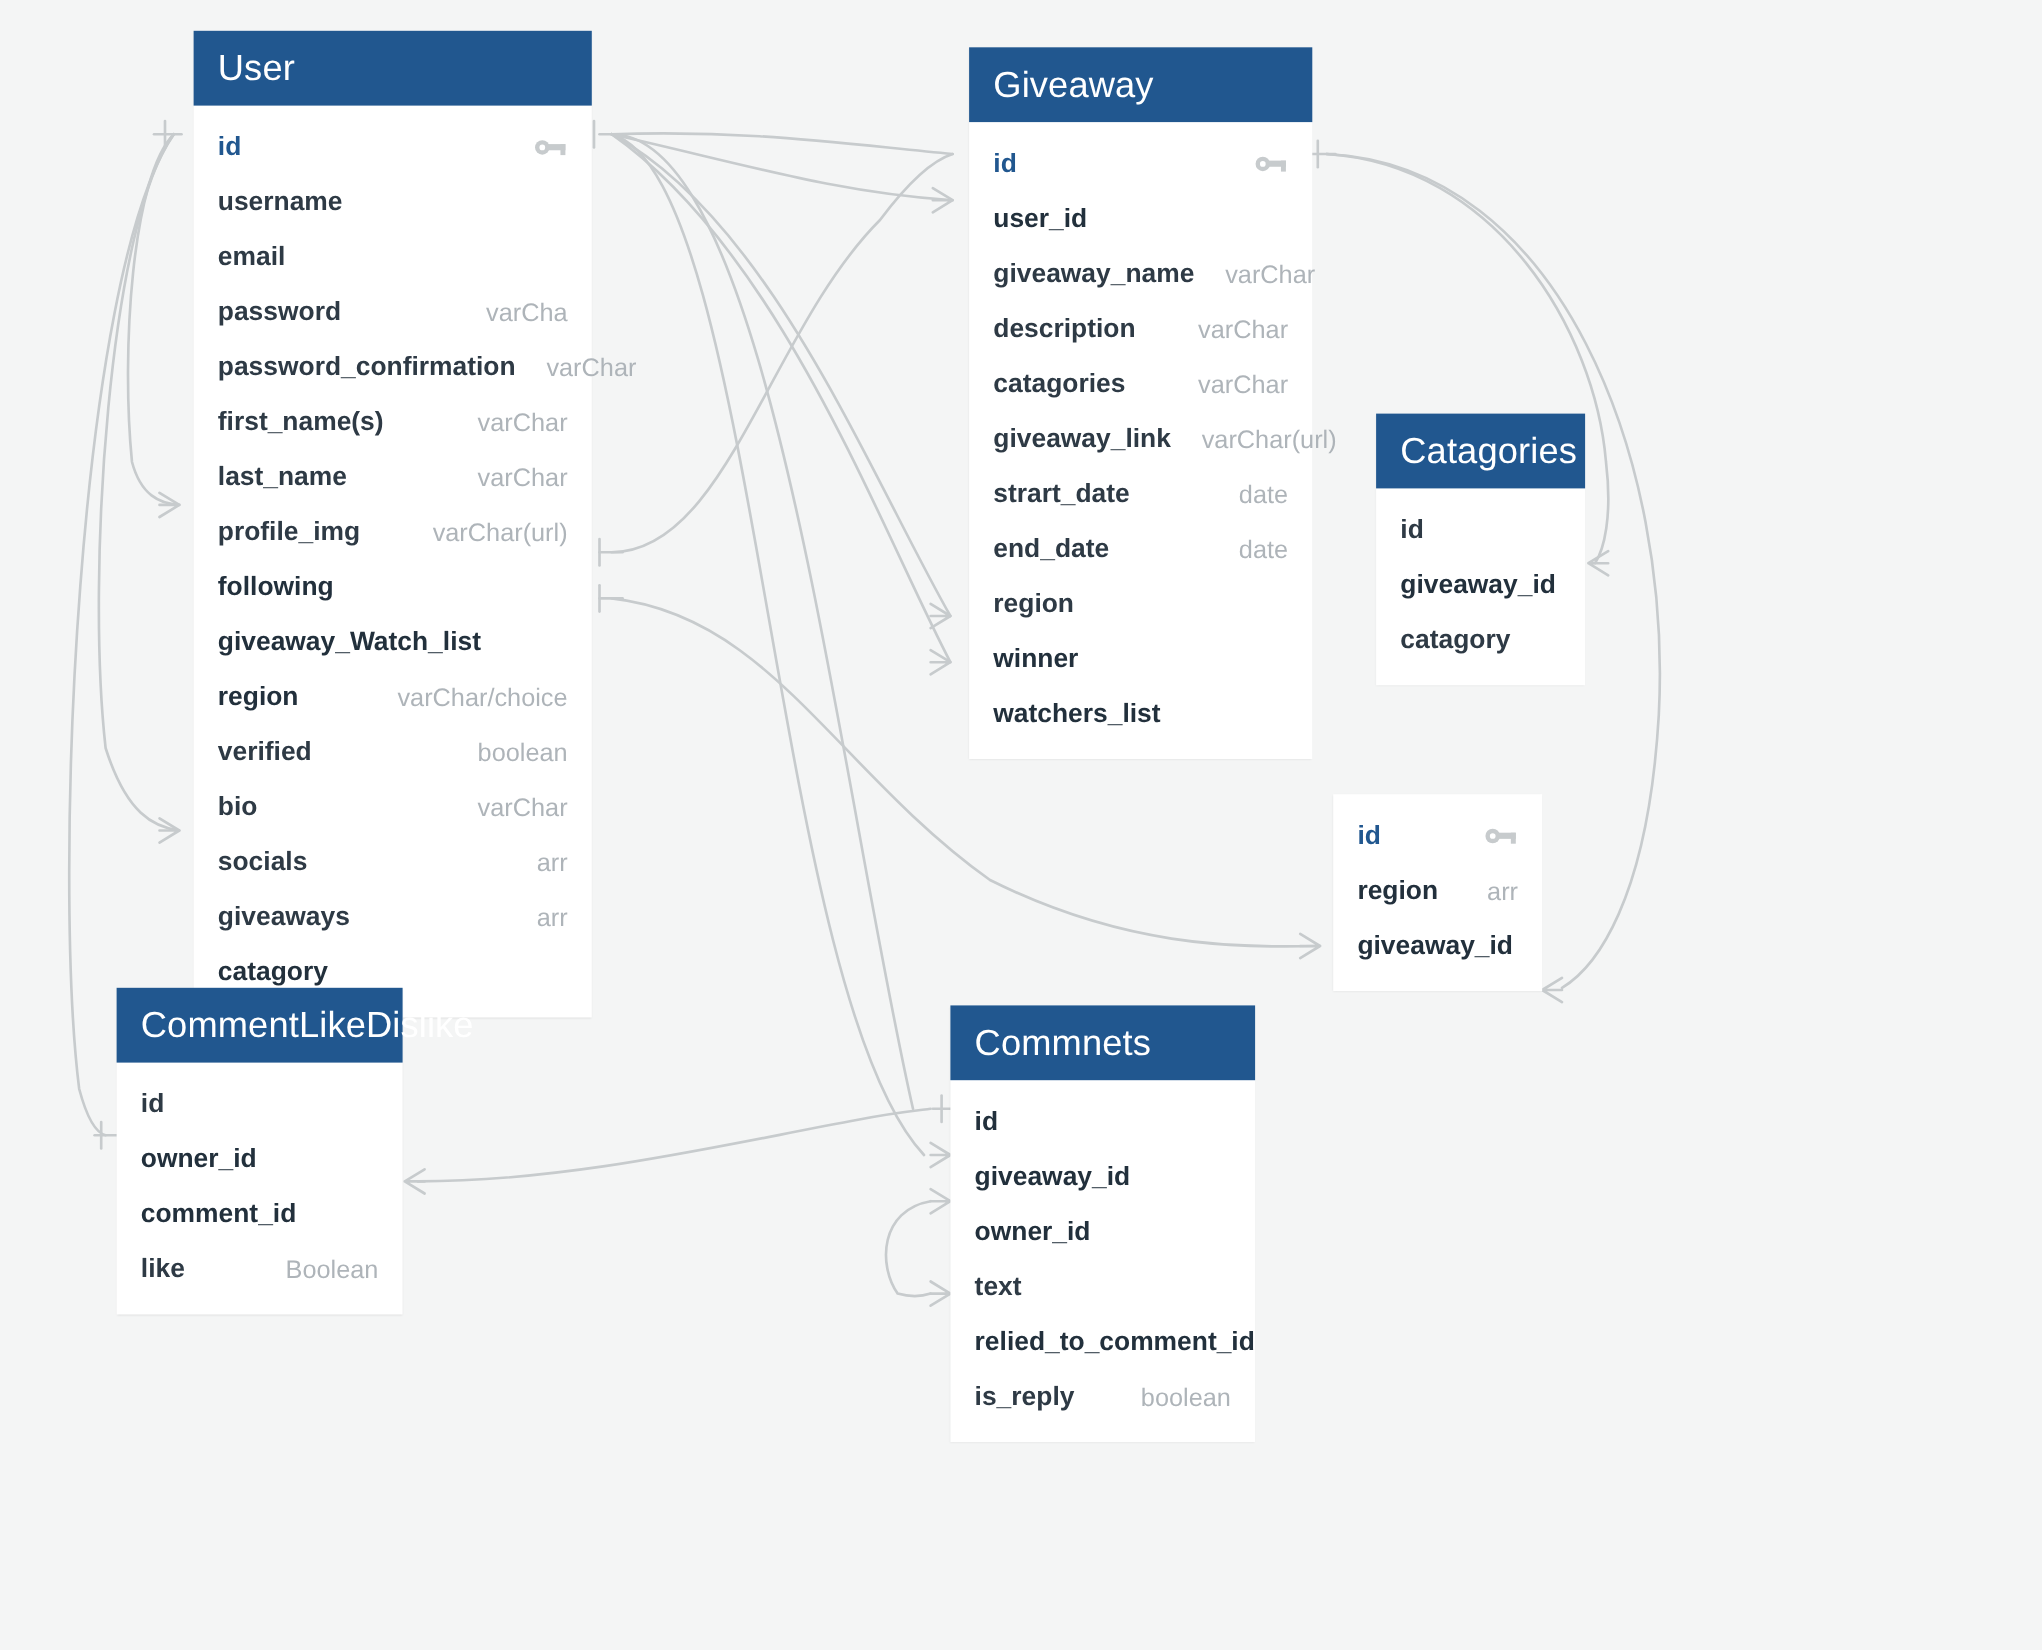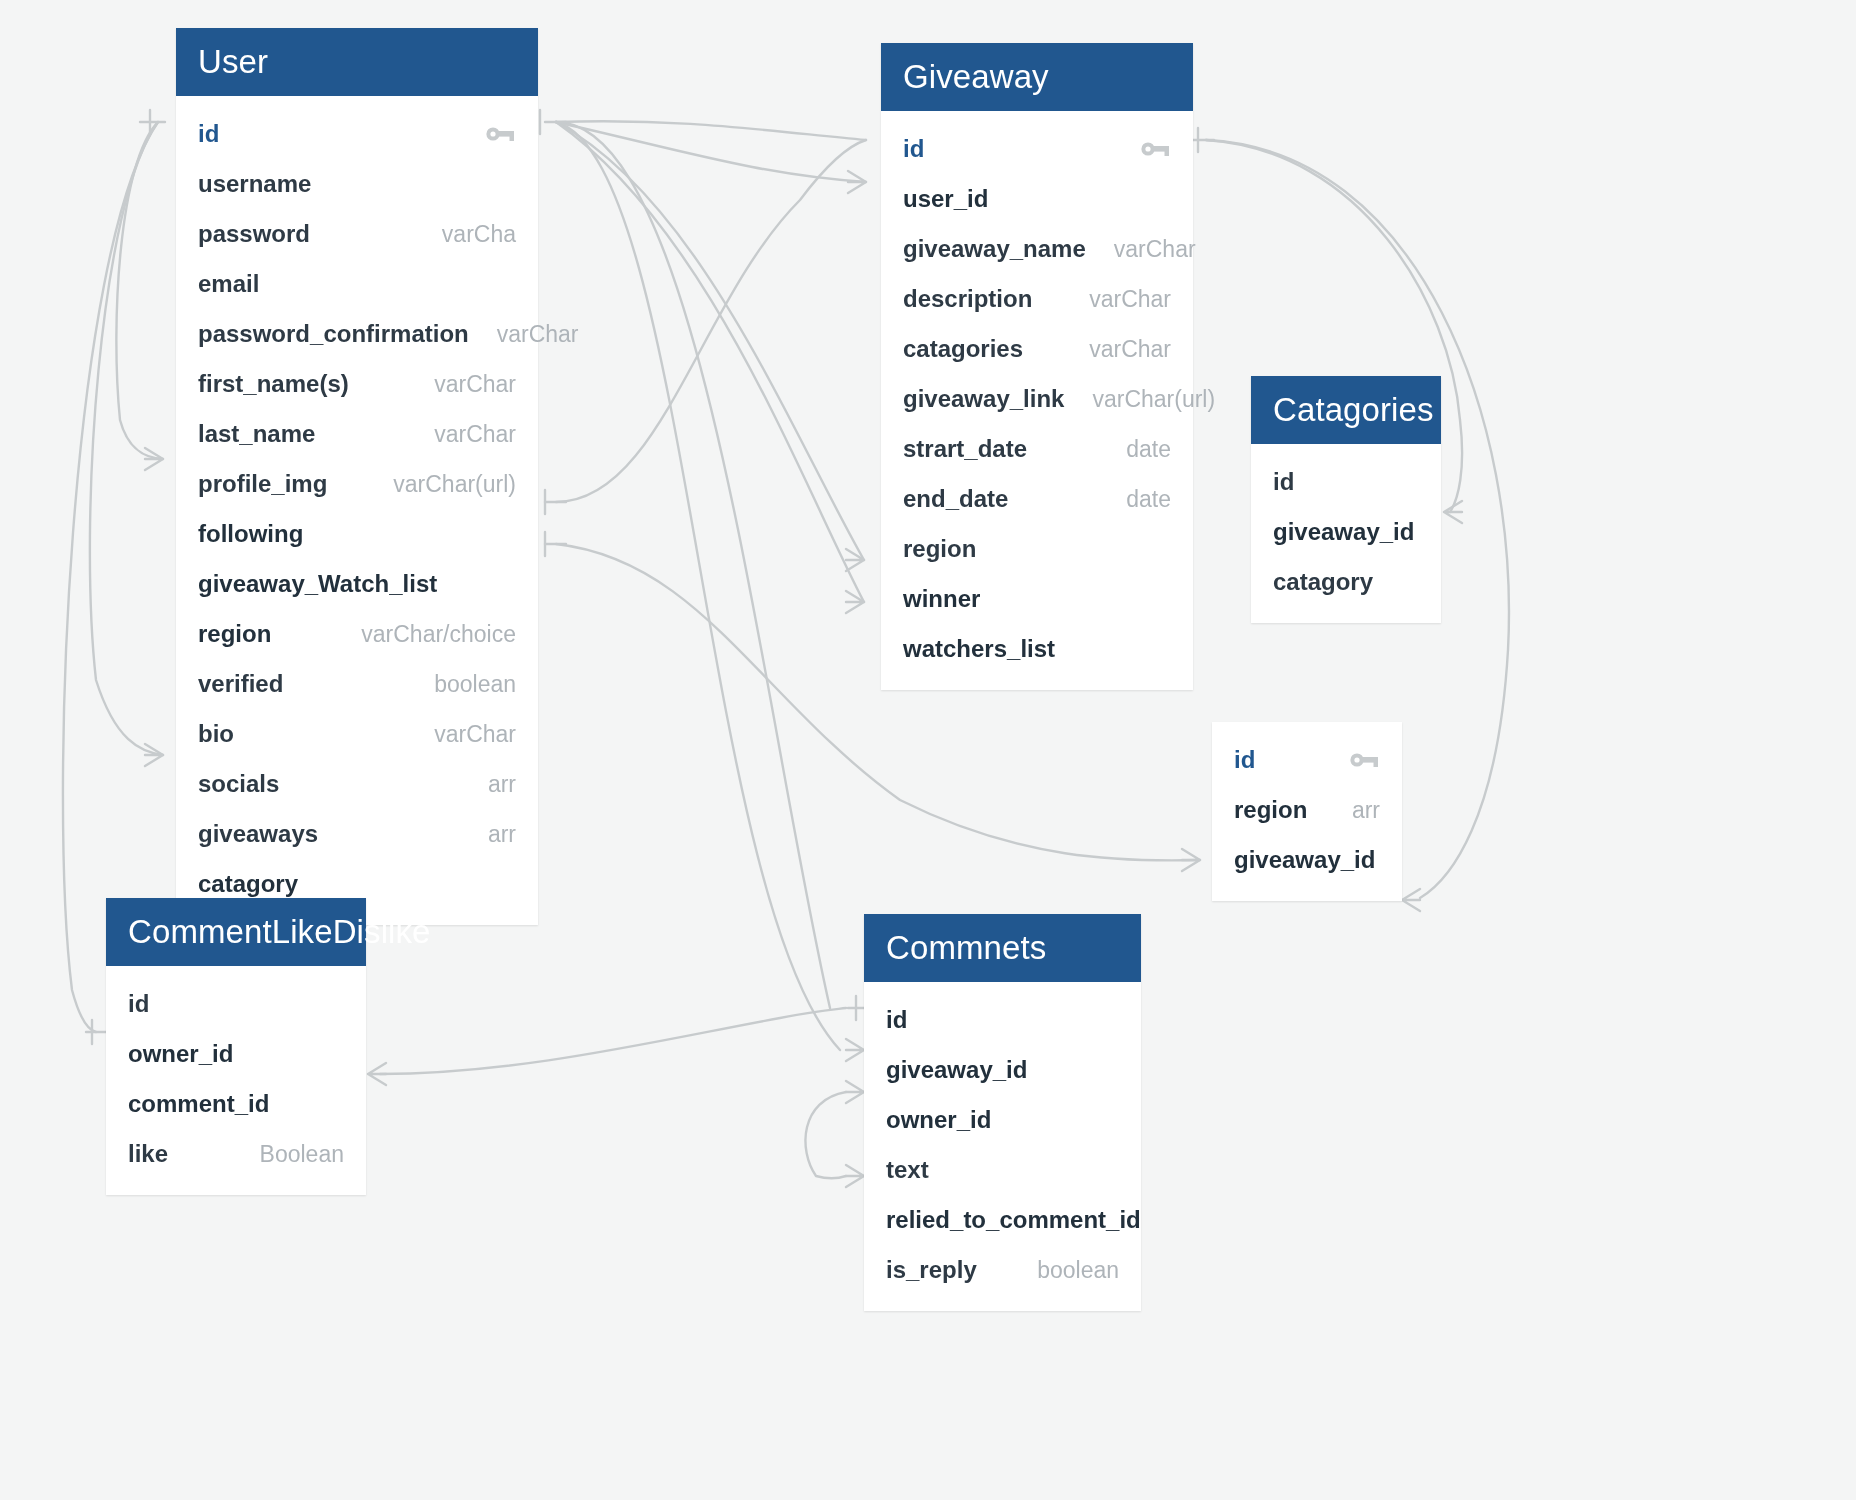--- a/index.html
+++ b/index.html
@@ -174,28 +174,28 @@
                   <rect x="23.5" y="6" width="4.5" height="10" fill="#c7cbcd"></rect>
                 </svg>
               </span>
             </span>
           </div>
           <div class="field-row">
             <span class="field-name ">username</span>
             <span class="field-right"></span>
           </div>
           <div class="field-row">
+            <span class="field-name ">email</span>
+            <span class="field-right"></span>
+          </div>
+          <div class="field-row">
             <span class="field-name ">password</span>
             <span class="field-right">
               <span class="field-type">varCha</span>
             </span>
-          </div>
-          <div class="field-row">
-            <span class="field-name ">email</span>
-            <span class="field-right"></span>
           </div>
           <div class="field-row">
             <span class="field-name ">password_confirmation</span>
             <span class="field-right">
               <span class="field-type">varChar</span>
             </span>
           </div>
           <div class="field-row">
             <span class="field-name ">first_name(s)</span>
             <span class="field-right">

